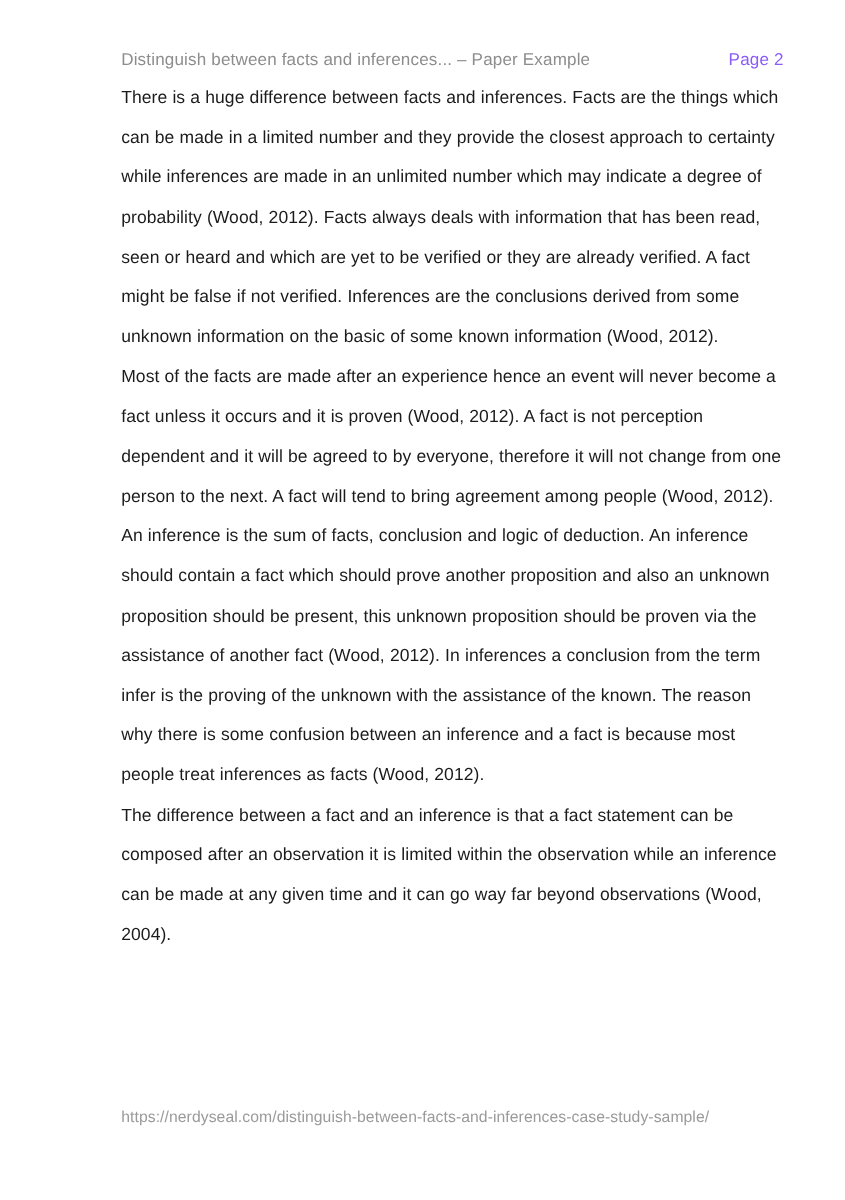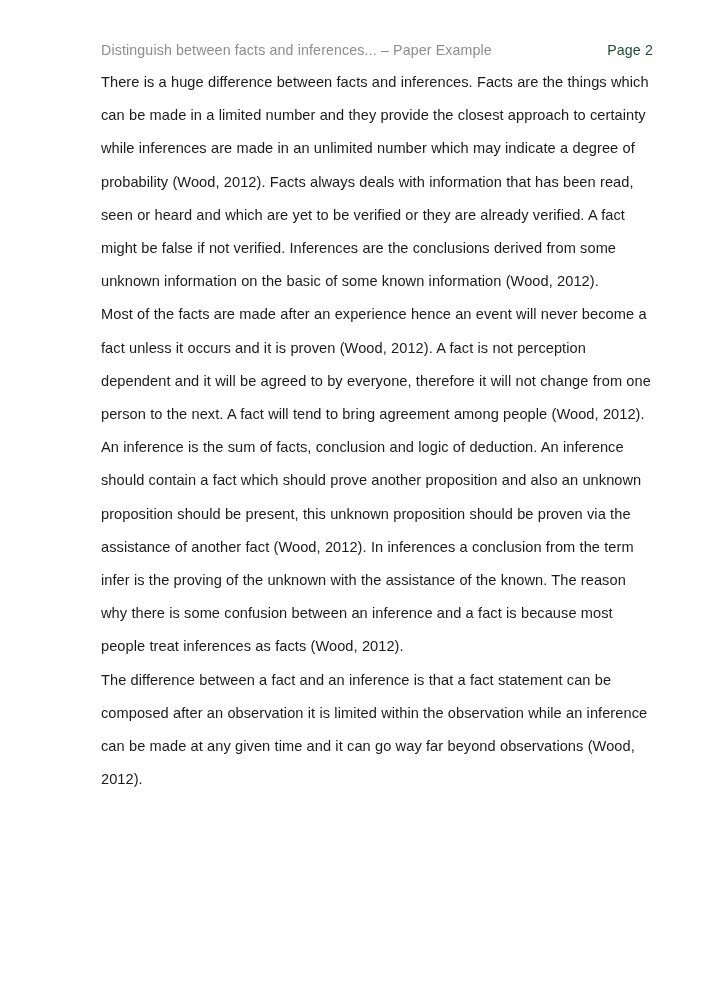--- a/index.html
+++ b/index.html
@@ -37,21 +37,21 @@
     color: #8d8d8d;
     font-size: 14.2px;
     line-height: 20px;
     white-space: nowrap;
   }
   .header-title {
     color: #8d8d8d;
     letter-spacing: 0.01em;
   }
   .header-page-number {
-    color: #14532d;
+    color: #8b5cf6;
     letter-spacing: 0.01em;
     padding-left: 20px;
   }
 
   
   .body-content {
     position: absolute;
     left: 101px;
     top: 66px;
     width: 553px;
@@ -88,17 +88,20 @@
 <div class="page">
 
   <div class="page-header">
     <span class="header-title">Distinguish between facts and inferences... – Paper Example</span>
     <span class="header-page-number">Page 2</span>
   </div>
 
   <div class="body-content">
     <p class="body-paragraph">There is a huge difference between facts and inferences. Facts are the things which can be made in a limited number and they provide the closest approach to certainty while inferences are made in an unlimited number which may indicate a degree of probability (Wood, 2012). Facts always deals with information that has been read, seen or heard and which are yet to be verified or they are already verified. A fact might be false if not verified. Inferences are the conclusions derived from some unknown information on the basic of some known information (Wood, 2012).</p>
     <p class="body-paragraph">Most of the facts are made after an experience hence an event will never become a fact unless it occurs and it is proven (Wood, 2012). A fact is not perception dependent and it will be agreed to by everyone, therefore it will not change from one person to the next. A fact will tend to bring agreement among people (Wood, 2012). An inference is the sum of facts, conclusion and logic of deduction. An inference should contain a fact which should prove another proposition and also an unknown proposition should be present, this unknown proposition should be proven via the assistance of another fact (Wood, 2012). In inferences a conclusion from the term infer is the proving of the unknown with the assistance of the known. The reason why there is some confusion between an inference and a fact is because most people treat inferences as facts (Wood, 2012).</p>
-    <p class="body-paragraph">The difference between a fact and an inference is that a fact statement can be composed after an observation it is limited within the observation while an inference can be made at any given time and it can go way far beyond observations (Wood, 2012).</p>
+    <p class="body-paragraph">The difference between a fact and an inference is that a fact statement can be composed after an observation it is limited within the observation while an inference can be made at any given time and it can go way far beyond observations (Wood, 2004).</p>
   </div>
 
+  <div class="page-footer">
+    <p class="footer-url">https://nerdyseal.com/distinguish-between-facts-and-inferences-case-study-sample/</p>
+  </div>
 
 </div>
 
 </body></html>

